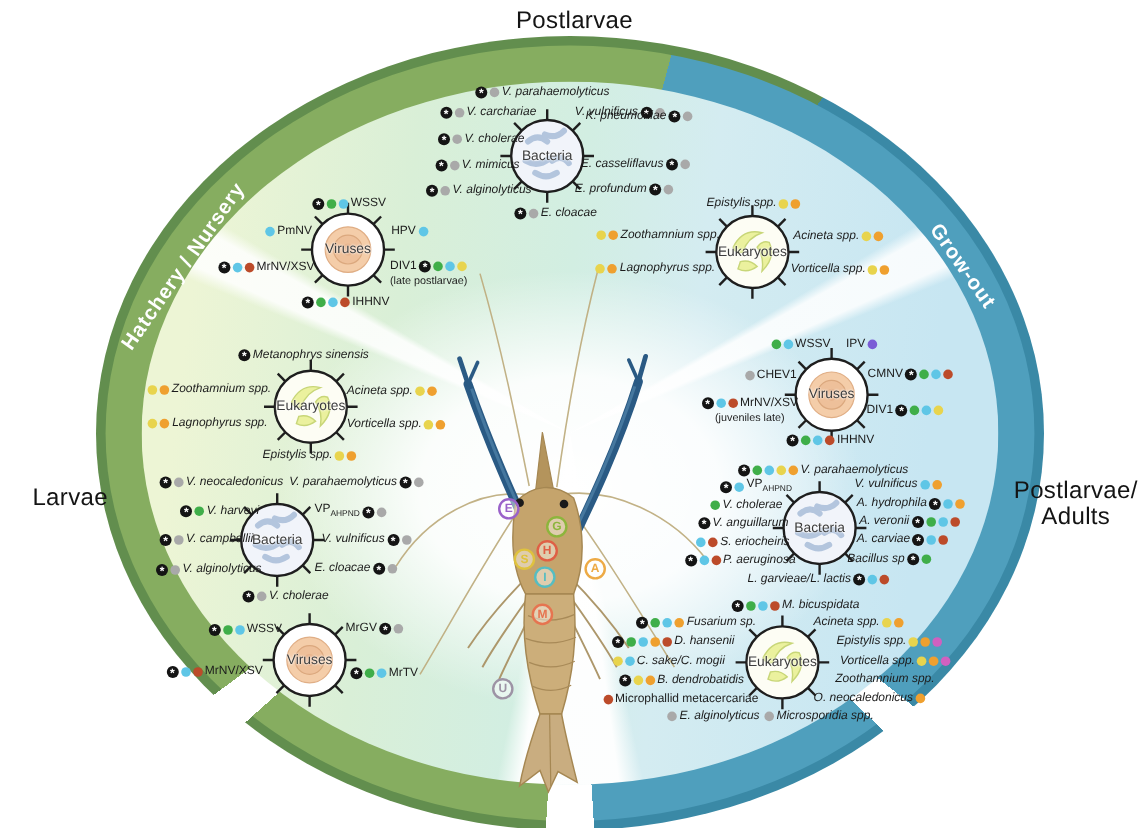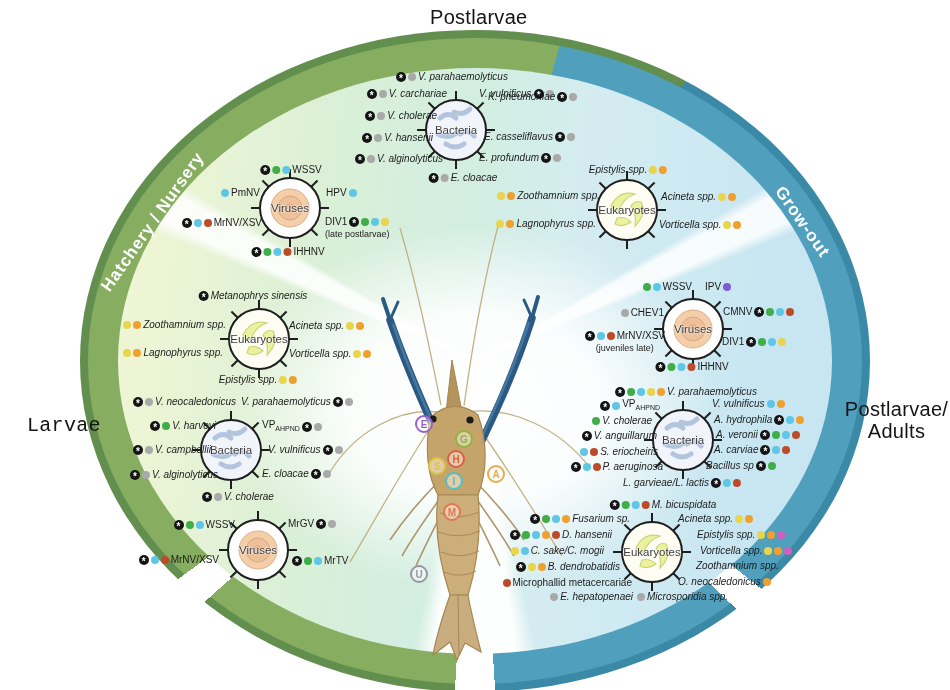--- a/index.html
+++ b/index.html
@@ -99,21 +99,21 @@
       <path d="M441,552 Q460,560 479,551" stroke="#a88a58" stroke-width="1" fill="none"></path>
       <path d="M444,572 Q460,579 476,571" stroke="#a88a58" stroke-width="1" fill="none"></path>
       <path d="M450,595 C442,618 436,638 433,655 L450,642 L457,660 L465,643 L481,652 C476,632 471,612 468,595 Z" fill="#c9ad80" stroke="#a58752" stroke-width="1.2"></path>
       <path d="M458,595 L459,655" stroke="#a58752" stroke-width="1"></path>
       <circle cx="433" cy="419" r="3.6" fill="#1a1a1a"></circle>
       <circle cx="470" cy="420" r="3.6" fill="#1a1a1a"></circle>
     </g>
   </svg>
 
   <div class="stage-label" style="left:430px;top:6px;">Postlarvae</div>
-  <div class="stage-label" style="left:27px;top:414px;font-family:Liberation Mono, monospace;">Larvae</div>
+  <div class="stage-label" style="left:27px;top:404px;">Larvae</div>
   <div class="stage-label" id="label-right" style="left:843px;top:398px;width:107px;">
     <div>Postlarvae/</div>
     <div>Adults</div>
   </div>
   <div class="arc-label" style="left:58px;top:212px;width:190px;transform:rotate(-55deg);">Hatchery / Nursery</div>
   <div class="arc-label" style="left:742px;top:212px;width:120px;transform:rotate(55deg);">Grow-out</div>
 <div class="node" style="left: 408px; top: 82px;">
       <svg viewBox="-48 -48 96 96" width="96" height="96">
         <g stroke="#1e1e1e" stroke-width="2">
           <line x1="0" y1="-30" x2="0" y2="-39" transform="rotate(0)"></line>
@@ -162,21 +162,21 @@
         <span class="dot" style="background: rgb(169, 169, 169);"></span>
         <span class="name">V. cholerae</span>
       </span>
     </div>
     <div class="item anchor-right" style="top: 132px; right: 517px;">
       <span class="row">
         <span class="dot-star">
           <i>*</i>
         </span>
         <span class="dot" style="background: rgb(169, 169, 169);"></span>
-        <span class="name">V. hansenii</span>
+        <span class="name">V. mimicus</span>
       </span>
     </div>
     <div class="item anchor-right" style="top: 153px; right: 507px;">
       <span class="row">
         <span class="dot-star">
           <i>*</i>
         </span>
         <span class="dot" style="background: rgb(169, 169, 169);"></span>
         <span class="name">V. alginolyticus</span>
       </span>
@@ -870,21 +870,21 @@
     </div>
     <div class="item anchor-right" style="top: 577px; right: 318px;">
       <span class="row">
         <span class="dot" style="background: rgb(188, 75, 42);"></span>
         <span class="name roman">Microphallid metacercariae</span>
       </span>
     </div>
     <div class="item anchor-right" style="top: 591px; right: 317px;">
       <span class="row">
         <span class="dot" style="background: rgb(169, 169, 169);"></span>
-        <span class="name">E. hepatopenaei</span>
+        <span class="name">E. alginolyticus</span>
       </span>
     </div>
     <div class="item anchor-left" style="top: 591px; left: 637px;">
       <span class="row">
         <span class="dot" style="background: rgb(169, 169, 169);"></span>
         <span class="name">Microsporidia spp.</span>
       </span>
     </div>
     <div class="item anchor-left" style="top: 513px; left: 678px;">
       <span class="row">

